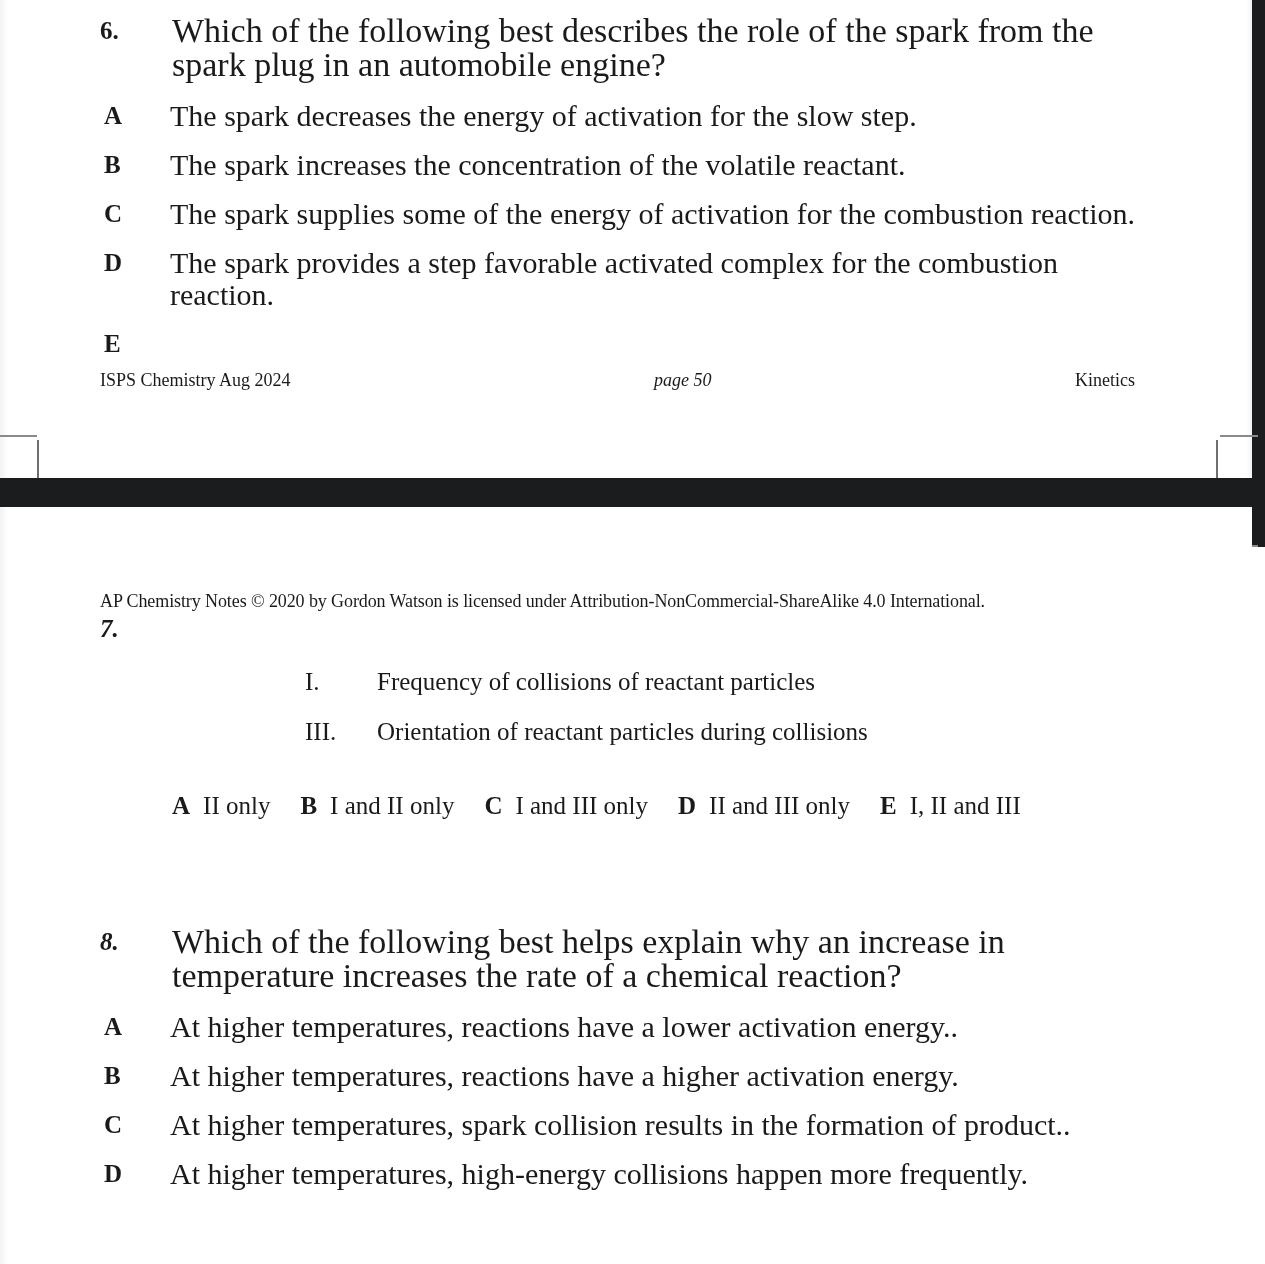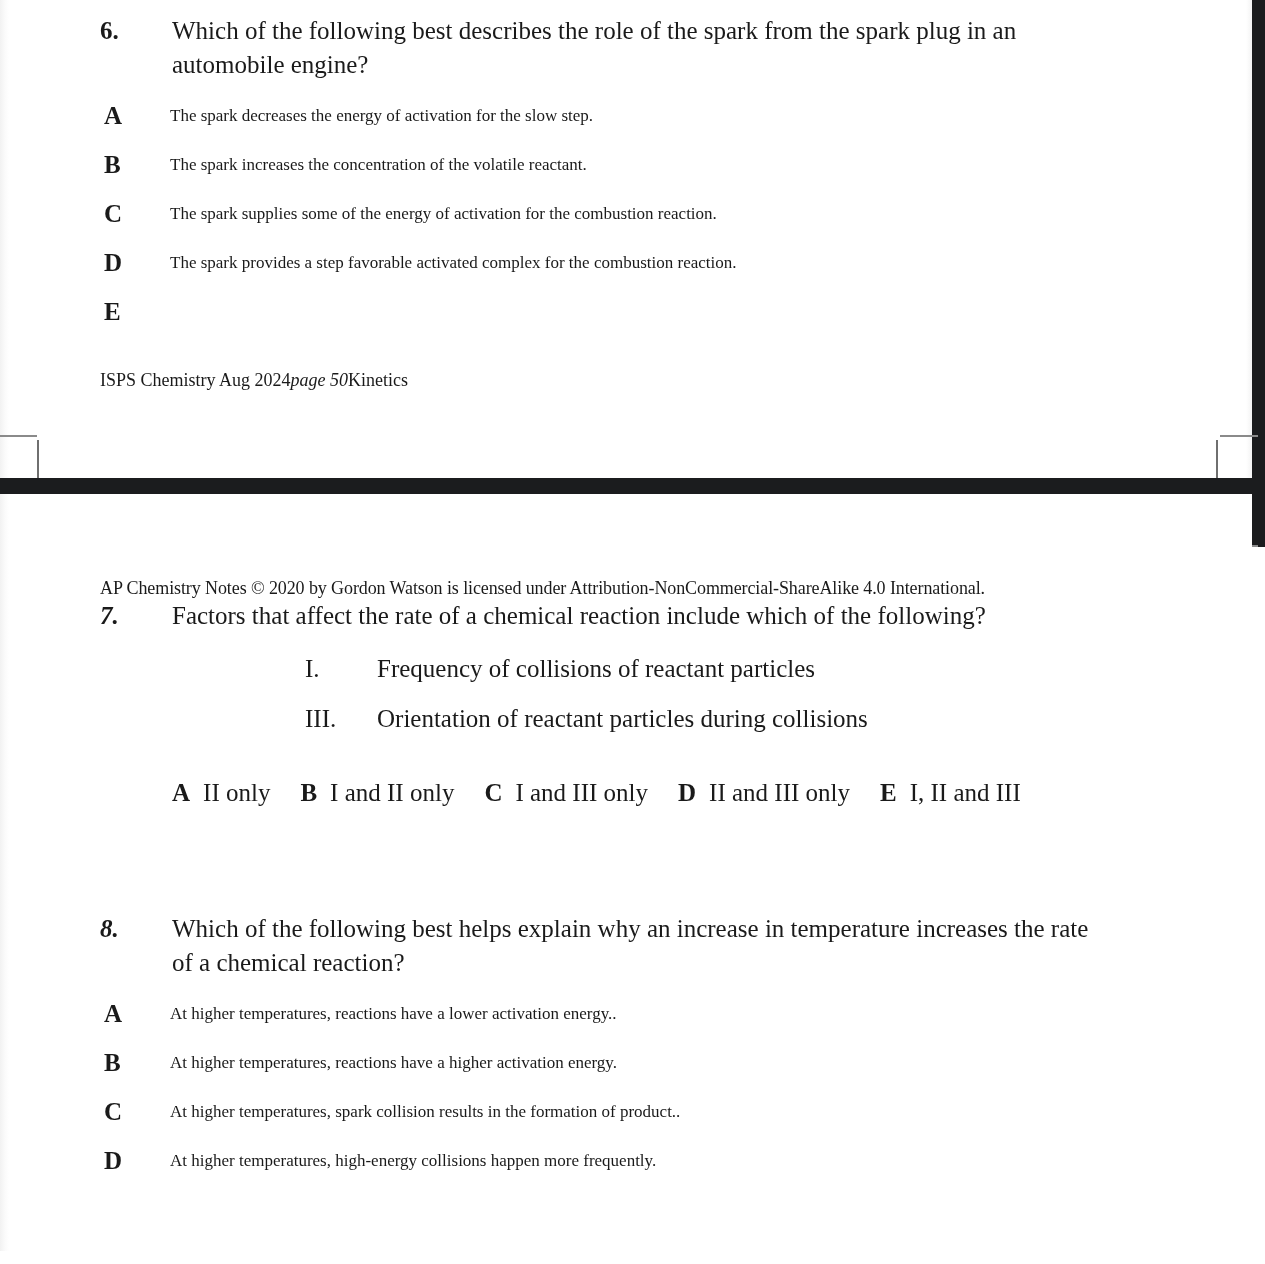--- a/index.html
+++ b/index.html
@@ -22,21 +22,21 @@
     background: #ffffff;
     left: 0;
     width: 1252px;
     box-sizing: border-box;
   }
   #sheet-top {
     top: 0;
     height: 478px;
   }
   #sheet-bottom {
-    top: 494px;
+    top: 507px;
     height: 757px;
   }
 
   
   .sheet-edge-left {
     position: absolute;
     left: 0;
     top: 0;
     bottom: 0;
     width: 9px;
@@ -110,21 +110,21 @@
     width: 72px;
     flex: 0 0 72px;
     font-weight: bold;
     font-size: 25px;
     line-height: 34px;
   }
   .q-num.italic {
     font-style: italic;
   }
   .q-stem {
-    font-size: 25px;
+    font-size: 34px;
     line-height: 34px;
     max-width: 935px;
     font-family: Liberation Serif, serif;
   }
 
   .choice-row {
     display: flex;
     align-items: flex-start;
     margin-top: 17px;
   }
@@ -132,21 +132,21 @@
     width: 70px;
     flex: 0 0 70px;
     font-weight: bold;
     font-size: 25px;
     line-height: 32px;
     text-align: left;
     padding-left: 4px;
     box-sizing: border-box;
   }
   .choice-text {
-    font-size: 17px;
+    font-size: 30px;
     line-height: 32px;
     font-family: Liberation Serif, serif;
   }
 
   
   .roman-row {
     display: flex;
     align-items: flex-start;
     margin-top: 18px;
   }
@@ -180,21 +180,21 @@
     margin-right: 0;
   }
 
   
   #page-footer {
     position: absolute;
     left: 100px;
     top: 368px;
     width: 1035px;
     display: flex;
-    justify-content: flex-start;
+    justify-content: space-between;
     align-items: baseline;
     font-size: 18px;
     line-height: 24px;
   }
   #page-footer .center {
     font-style: italic;
   }
 
   
   #attribution {
@@ -265,21 +265,20 @@
 
 <div class="sheet" id="sheet-bottom">
   <div class="sheet-edge-left"></div>
 
   <div id="attribution" style="top:82px;">AP Chemistry Notes © 2020 by Gordon Watson is licensed under Attribution-NonCommercial-ShareAlike 4.0 International.</div>
 
   <div class="question-block" style="left:100px; top:105px; width:1060px;">
 
     <div class="q-row">
       <div class="q-num italic">7.</div>
-      <div class="q-stem">Factors that affect the rate of a chemical reaction include which of the following?</div>
     </div>
 
     <div style="margin-top:20px; margin-left:205px;">
       <div class="roman-row">
         <div class="roman-num">I.</div>
         <div class="roman-text">Frequency of collisions of reactant particles</div>
       </div>
       <div class="roman-row">
         <div class="roman-num">III.</div>
         <div class="roman-text">Orientation of reactant particles during collisions</div>

